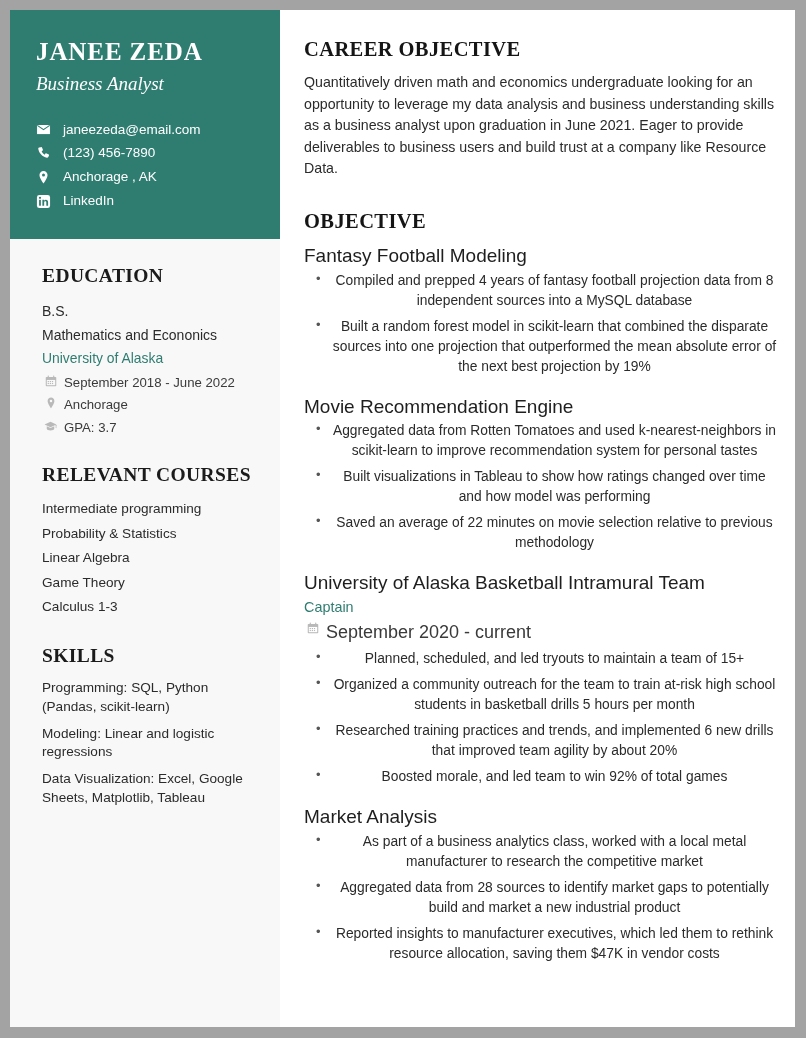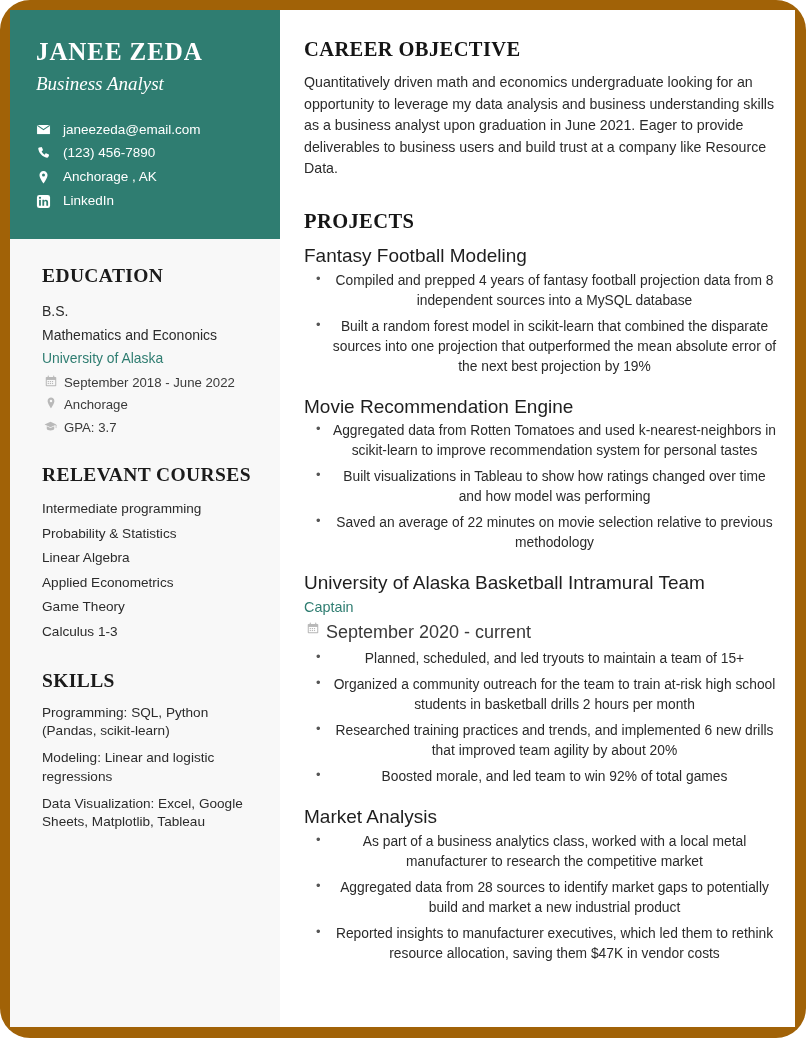--- a/index.html
+++ b/index.html
@@ -13,23 +13,22 @@
     font-family: "Liberation Sans", sans-serif;
     -webkit-font-smoothing: antialiased;
   }
 
   
   #page-frame {
     position: relative;
     box-sizing: border-box;
     width: 806px;
     height: 1038px;
-    background: #a16207;
+    background: #a3a3a3;
     padding: 10px 11px 11px 10px;
-    border-radius: 30px;
   }
   #page-sheet {
     position: relative;
     box-sizing: border-box;
     width: 785px;
     height: 1017px;
     background: #ffffff;
     display: flex;
     overflow: hidden;
   }
@@ -312,21 +311,20 @@
             </span>
             <span>GPA: 3.7</span>
           </div>
         </section>
 
         <section class="side-block">
           <h2 class="side-heading">RELEVANT COURSES</h2>
           <div class="course-item">Intermediate programming</div>
           <div class="course-item">Probability &amp; Statistics</div>
           <div class="course-item">Linear Algebra</div>
-          <div class="course-item">Applied Econometrics</div>
           <div class="course-item">Game Theory</div>
           <div class="course-item">Calculus 1-3</div>
         </section>
 
         <section class="side-block">
           <h2 class="side-heading">SKILLS</h2>
           <div class="skill-item">Programming: SQL, Python (Pandas, scikit-learn)</div>
           <div class="skill-item">Modeling: Linear and logistic regressions</div>
           <div class="skill-item">Data Visualization: Excel, Google Sheets, Matplotlib, Tableau</div>
         </section>
@@ -335,21 +333,21 @@
     </aside>
 
     <main id="main">
 
       <section>
         <h2 class="main-heading">CAREER OBJECTIVE</h2>
         <p class="objective-text">Quantitatively driven math and economics undergraduate looking for an opportunity to leverage my data analysis and business understanding skills as a business analyst upon graduation in June 2021. Eager to provide deliverables to business users and build trust at a company like Resource Data.</p>
       </section>
 
       <section>
-        <h2 class="main-heading">PROJECTS</h2>
+        <h2 class="main-heading">OBJECTIVE</h2>
 
         <div class="entry">
           <h3 class="entry-title">Fantasy Football Modeling</h3>
           <ul class="bullets">
             <li>Compiled and prepped 4 years of fantasy football projection data from 8 independent sources into a MySQL database</li>
             <li>Built a random forest model in scikit-learn that combined the disparate sources into one projection that outperformed the mean absolute error of the next best projection by 19%</li>
           </ul>
         </div>
 
         <div class="entry">
@@ -376,21 +374,21 @@
                   <rect class="gray-ico" x="6.4" y="10.6" width="1.6" height="1.5"></rect>
                   <rect class="gray-ico" x="9.2" y="10.6" width="1.6" height="1.5"></rect>
                   <rect class="gray-ico" x="3.6" y="0.8" width="1.5" height="3.2" rx="0.5"></rect>
                   <rect class="gray-ico" x="10.9" y="0.8" width="1.5" height="3.2" rx="0.5"></rect>
                 </svg>
             </span>
             <span>September 2020 - current</span>
           </div>
           <ul class="bullets">
             <li>Planned, scheduled, and led tryouts to maintain a team of 15+</li>
-            <li>Organized a community outreach for the team to train at-risk high school students in basketball drills 2 hours per month</li>
+            <li>Organized a community outreach for the team to train at-risk high school students in basketball drills 5 hours per month</li>
             <li>Researched training practices and trends, and implemented 6 new drills that improved team agility by about 20%</li>
             <li>Boosted morale, and led team to win 92% of total games</li>
           </ul>
         </div>
 
         <div class="entry">
           <h3 class="entry-title">Market Analysis</h3>
           <ul class="bullets">
             <li>As part of a business analytics class, worked with a local metal manufacturer to research the competitive market</li>
             <li>Aggregated data from 28 sources to identify market gaps to potentially build and market a new industrial product</li>

